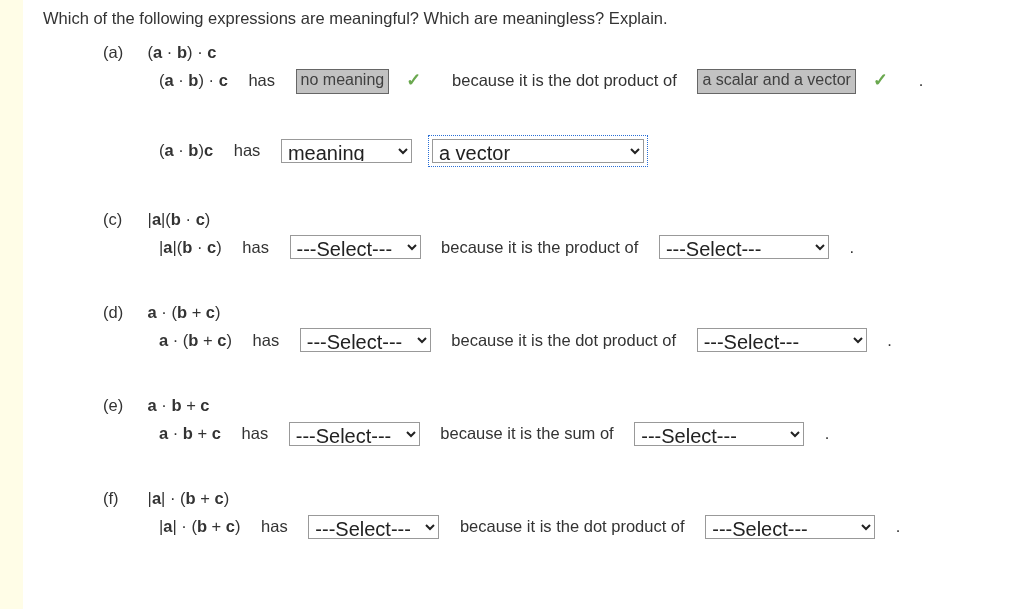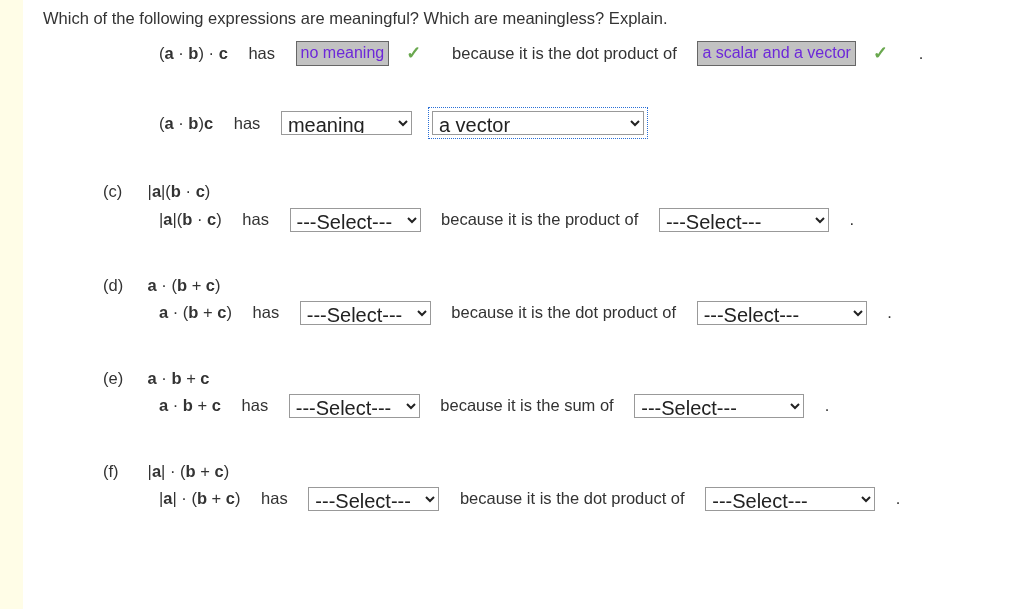--- a/index.html
+++ b/index.html
@@ -56,21 +56,21 @@
     border: 1px solid #999;
     background: #fff;
     padding: 1px 2px;
     height: 24px;
   }
   .answered {
     display: inline-flex;
     align-items: center;
     background: #c2c2c2;
     border: 1px solid #666;
-    color: #6d28d9;
+    color: #404040;
     padding: 0 4px 1px 4px;
     height: 22px;
     font-size: 16px;
   }
   .focus-wrap {
     display: inline-flex;
     align-items: center;
     padding: 3px;
     border: 1.5px dotted #2a6fd6;
   }
@@ -83,20 +83,24 @@
 </style>
 </head>
 <body>
 
 <div class="page">
   <div class="yellow-strip"></div>
   <div class="content">
     <div class="prompt">Which of the following expressions are meaningful? Which are meaningless? Explain.</div>
 
     <div class="part">
+      <div class="expr-line">
+        <span class="part-label">(a)</span>
+        <span>(<span class="bold-v">a</span> · <span class="bold-v">b</span>) · <span class="bold-v">c</span></span>
+      </div>
       <div class="ans-line">
         <span>(<span class="bold-v">a</span> · <span class="bold-v">b</span>) · <span class="bold-v">c</span></span>
         <span> has </span>
         <span class="answered">no meaning</span>
         <span class="check">✓</span>
         <span>   because it is the dot product of </span>
         <span class="answered">a scalar and a vector</span>
         <span class="check">✓</span>
         <span>   .</span>
       </div>

